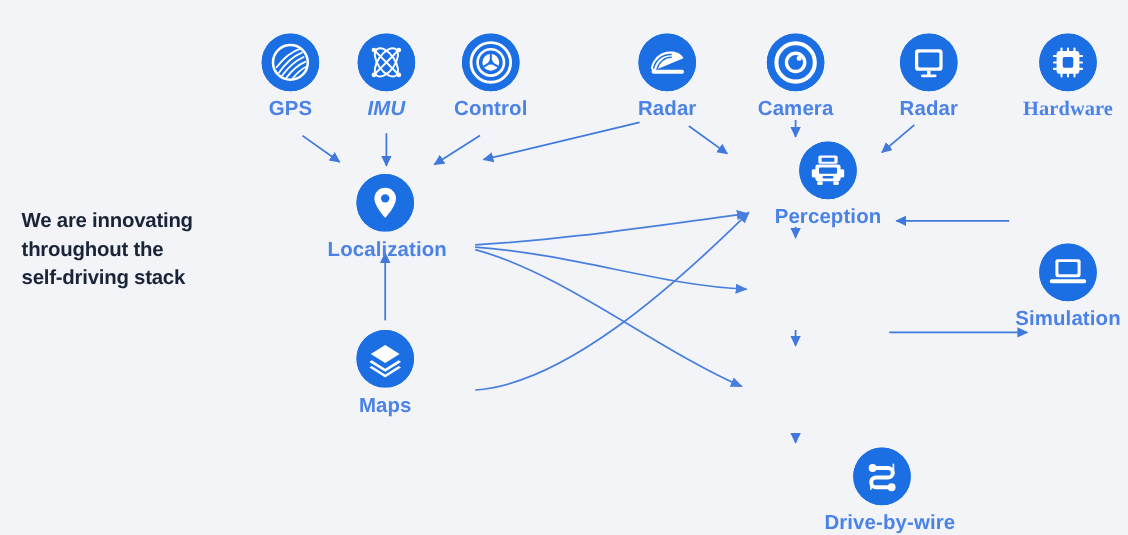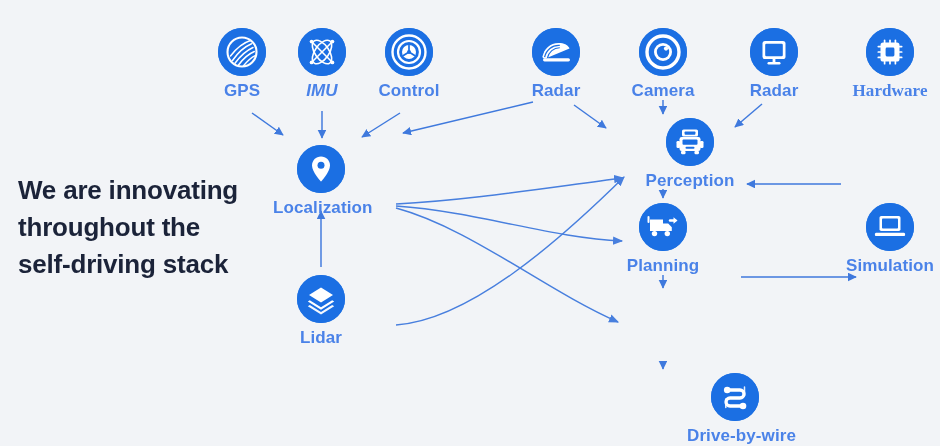--- a/index.html
+++ b/index.html
@@ -10,21 +10,21 @@
     overflow:hidden;
     position:relative;
   }
   #stage{position:relative;width:940px;height:446px;}
 
   
   #headline{
     position:absolute;
     left:18px; top:172px;
     width:230px;
-    font-size:26px;
+    font-size:17px;
     font-weight:bold;
     line-height:1.42;
     color:#1b2339;
     letter-spacing:-0.2px;
   }
   #headline div{white-space:nowrap;}
 
   
   .node{
     position:absolute;
@@ -237,56 +237,41 @@
 
   <div class="node" style="left:321px;top:275px;">
     <span class="disc">
       <svg width="48" height="48" viewBox="0 0 48 48">
         <circle cx="24" cy="24" r="24" fill="#1b6fe3"></circle>
         <path d="M24,12.5 L36,20 L24,27.5 L12,20 Z" fill="#fff"></path>
         <path d="M12.8,25.3 L24,32.3 L35.2,25.3 L37.2,26.6 L24,34.8 L10.8,26.6 Z" fill="#fff"></path>
         <path d="M12.8,30.0 L24,37.0 L35.2,30.0 L37.2,31.3 L24,39.5 L10.8,31.3 Z" fill="#fff" opacity="0.95"></path>
       </svg>
     </span>
-    <span class="lbl">Lidar</span>
+    <span class="lbl">Maps</span>
   </div>
 
   <div class="node" style="left:690px;top:118px;">
     <span class="disc">
       <svg width="48" height="48" viewBox="0 0 48 48">
         <circle cx="24" cy="24" r="24" fill="#1b6fe3"></circle>
         <rect x="16" y="11.5" width="16" height="7" rx="1.6" fill="#fff"></rect>
         <rect x="18.6" y="13.4" width="10.8" height="3.4" rx="0.8" fill="#1b6fe3"></rect>
         <rect x="13.5" y="19" width="21" height="14" rx="2.2" fill="#fff"></rect>
         <rect x="16.5" y="21.6" width="15" height="5.2" rx="1" fill="#1b6fe3"></rect>
         <rect x="10.5" y="23" width="3.6" height="7" rx="1.3" fill="#fff"></rect>
         <rect x="33.9" y="23" width="3.6" height="7" rx="1.3" fill="#fff"></rect>
         <rect x="15" y="33" width="4.6" height="3.2" rx="1.1" fill="#fff"></rect>
         <rect x="28.4" y="33" width="4.6" height="3.2" rx="1.1" fill="#fff"></rect>
         <rect x="19.5" y="28.7" width="9" height="2" rx="1" fill="#1b6fe3"></rect>
       </svg>
     </span>
     <span class="lbl">Perception</span>
   </div>
 
-  <div class="node" style="left:663px;top:203px;">
-    <span class="disc">
-      <svg width="48" height="48" viewBox="0 0 48 48">
-        <circle cx="24" cy="24" r="24" fill="#1b6fe3"></circle>
-        <path d="M11,16.5 h13 v11.5 h-13 Z" fill="#fff"></path>
-        <path d="M24,20.5 h5.2 l3.6,3.8 v3.7 H24 Z" fill="#fff"></path>
-        <circle cx="15.5" cy="30.6" r="2.7" fill="#fff"></circle>
-        <circle cx="28.3" cy="30.6" r="2.7" fill="#fff"></circle>
-        <path d="M9.5,14 v5" stroke="#fff" stroke-width="2" stroke-linecap="round"></path>
-        <path d="M31,17.5 h5.2" stroke="#fff" stroke-width="2.4" stroke-linecap="round"></path>
-        <path d="M34.5,14.3 L38.5,17.5 L34.5,20.7 Z" fill="#fff"></path>
-      </svg>
-    </span>
-    <span class="lbl">Planning</span>
-  </div>
 
 
   <div class="node" style="left:663px;top:373px;margin-left:24px;">
     <span class="disc">
       <svg width="48" height="48" viewBox="0 0 48 48">
         <circle cx="24" cy="24" r="24" fill="#1b6fe3"></circle>
         <path d="M15.5,17 H29 a4,4 0 0 1 0,8 H19 a4,4 0 0 0 0,8 H33" fill="none" stroke="#fff" stroke-width="3.3" stroke-linecap="round"></path>
         <circle cx="16.2" cy="17" r="3.3" fill="#fff"></circle>
         <circle cx="32" cy="33" r="3.3" fill="#fff"></circle>
         <path d="M33.5,14 v8.5" stroke="#fff" stroke-width="1.5" stroke-linecap="round" opacity="0.9"></path>

